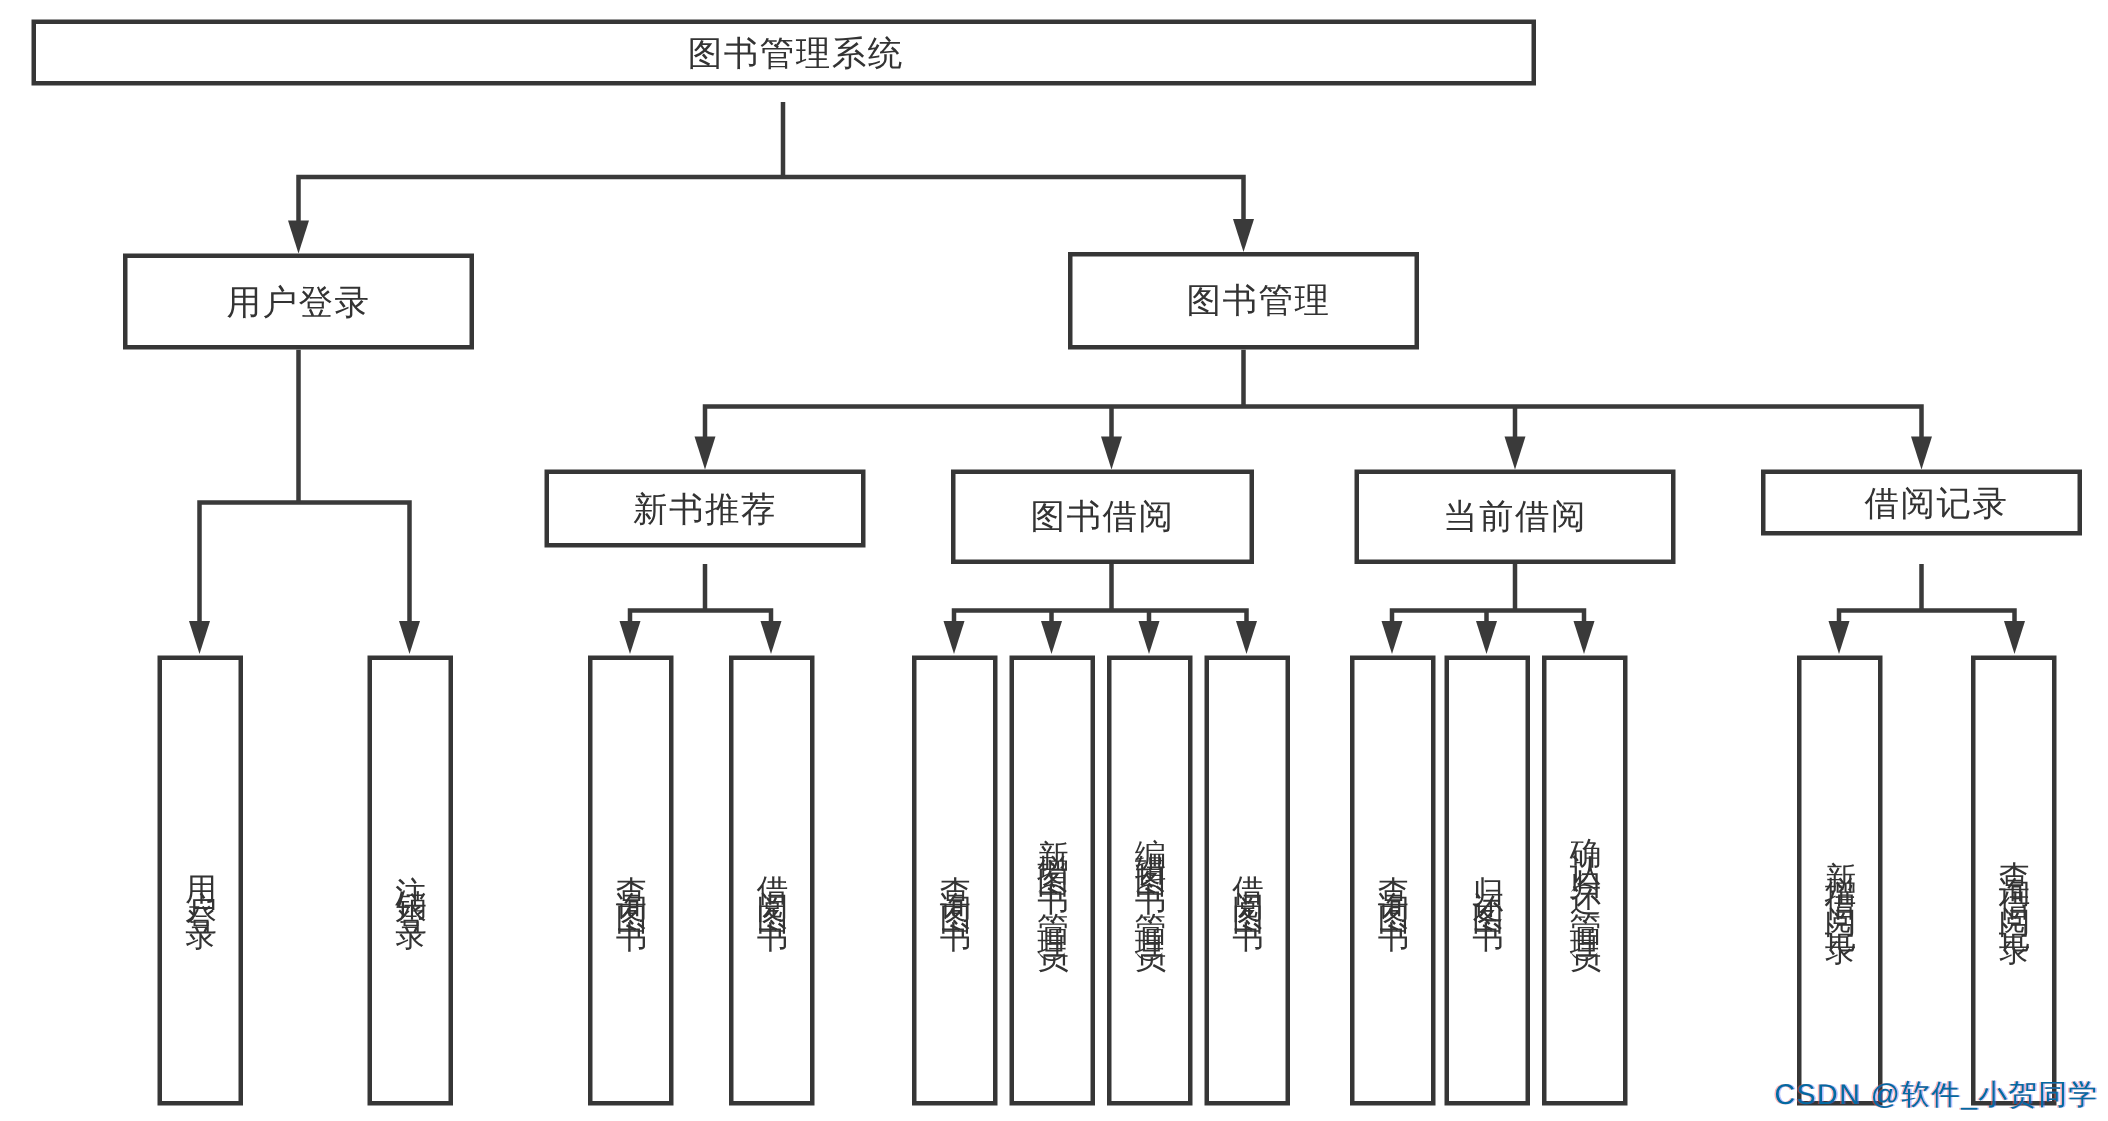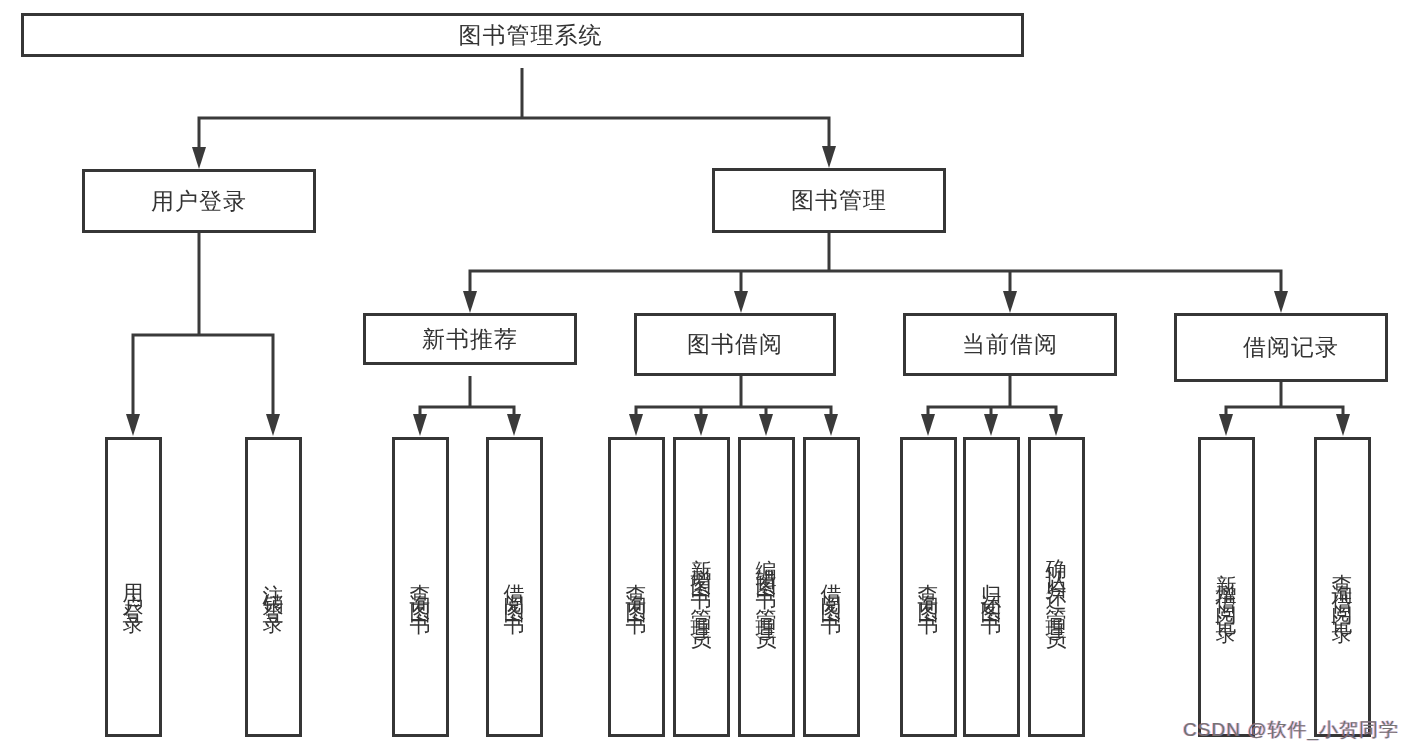--- a/index.html
+++ b/index.html
@@ -20,32 +20,32 @@
     font-size:21px; letter-spacing:10px; line-height:1;
     white-space:nowrap;
   }
   
   .n-root   { left:21px;  top:13px;  width:1003px; height:44px;padding-left:16px; }
   .n-login  { left:82px;  top:169px; width:234px;  height:64px; }
   .n-mgmt   { left:712px; top:168px; width:234px;  height:65px;padding-left:20px; }
   .n-rec    { left:363px; top:313px; width:214px;  height:52px; }
   .n-borrow { left:634px; top:313px; width:202px;  height:63px; }
   .n-cur    { left:903px; top:313px; width:214px;  height:63px; }
-  .n-hist   { left:1174px;top:313px; width:214px;  height:69px;padding-left:20px; }
+  .n-hist   { left:1174px;top:313px; width:214px;  height:44px;padding-left:20px; }
   .leaf { top:437px; width:57px; height:300px; }
   .lf1  { left:105px; }  .lf2  { left:245px; }
   .lf3  { left:392px; }  .lf4  { left:486px; }
   .lf5  { left:608px; }  .lf6  { left:673px; }
   .lf7  { left:738px; }  .lf8  { left:803px; }
   .lf9  { left:900px; }  .lf10 { left:963px; }
   .lf11 { left:1028px; } .lf12 { left:1198px; }
   .lf13 { left:1314px; }
   .watermark {
     position:absolute; right:6px; bottom:4px; z-index:5;
-    font-size:19px; color:#737373; letter-spacing:1px;
+    font-size:19px; color:#0369a1; letter-spacing:1px;
     text-shadow:-1px 0 0 rgba(255,90,90,0.45), 1px 0 0 rgba(80,110,255,0.45);
   }
 </style>
 </head>
 <body>
 
 <div class="stage">
 
   <svg class="connectors" viewBox="0 0 1405 747" xmlns="http://www.w3.org/2000/svg">
     <path fill="none" stroke="#3a3a3a" stroke-width="3" d="M522 68 V118 M199 150 V118 H829 V148

